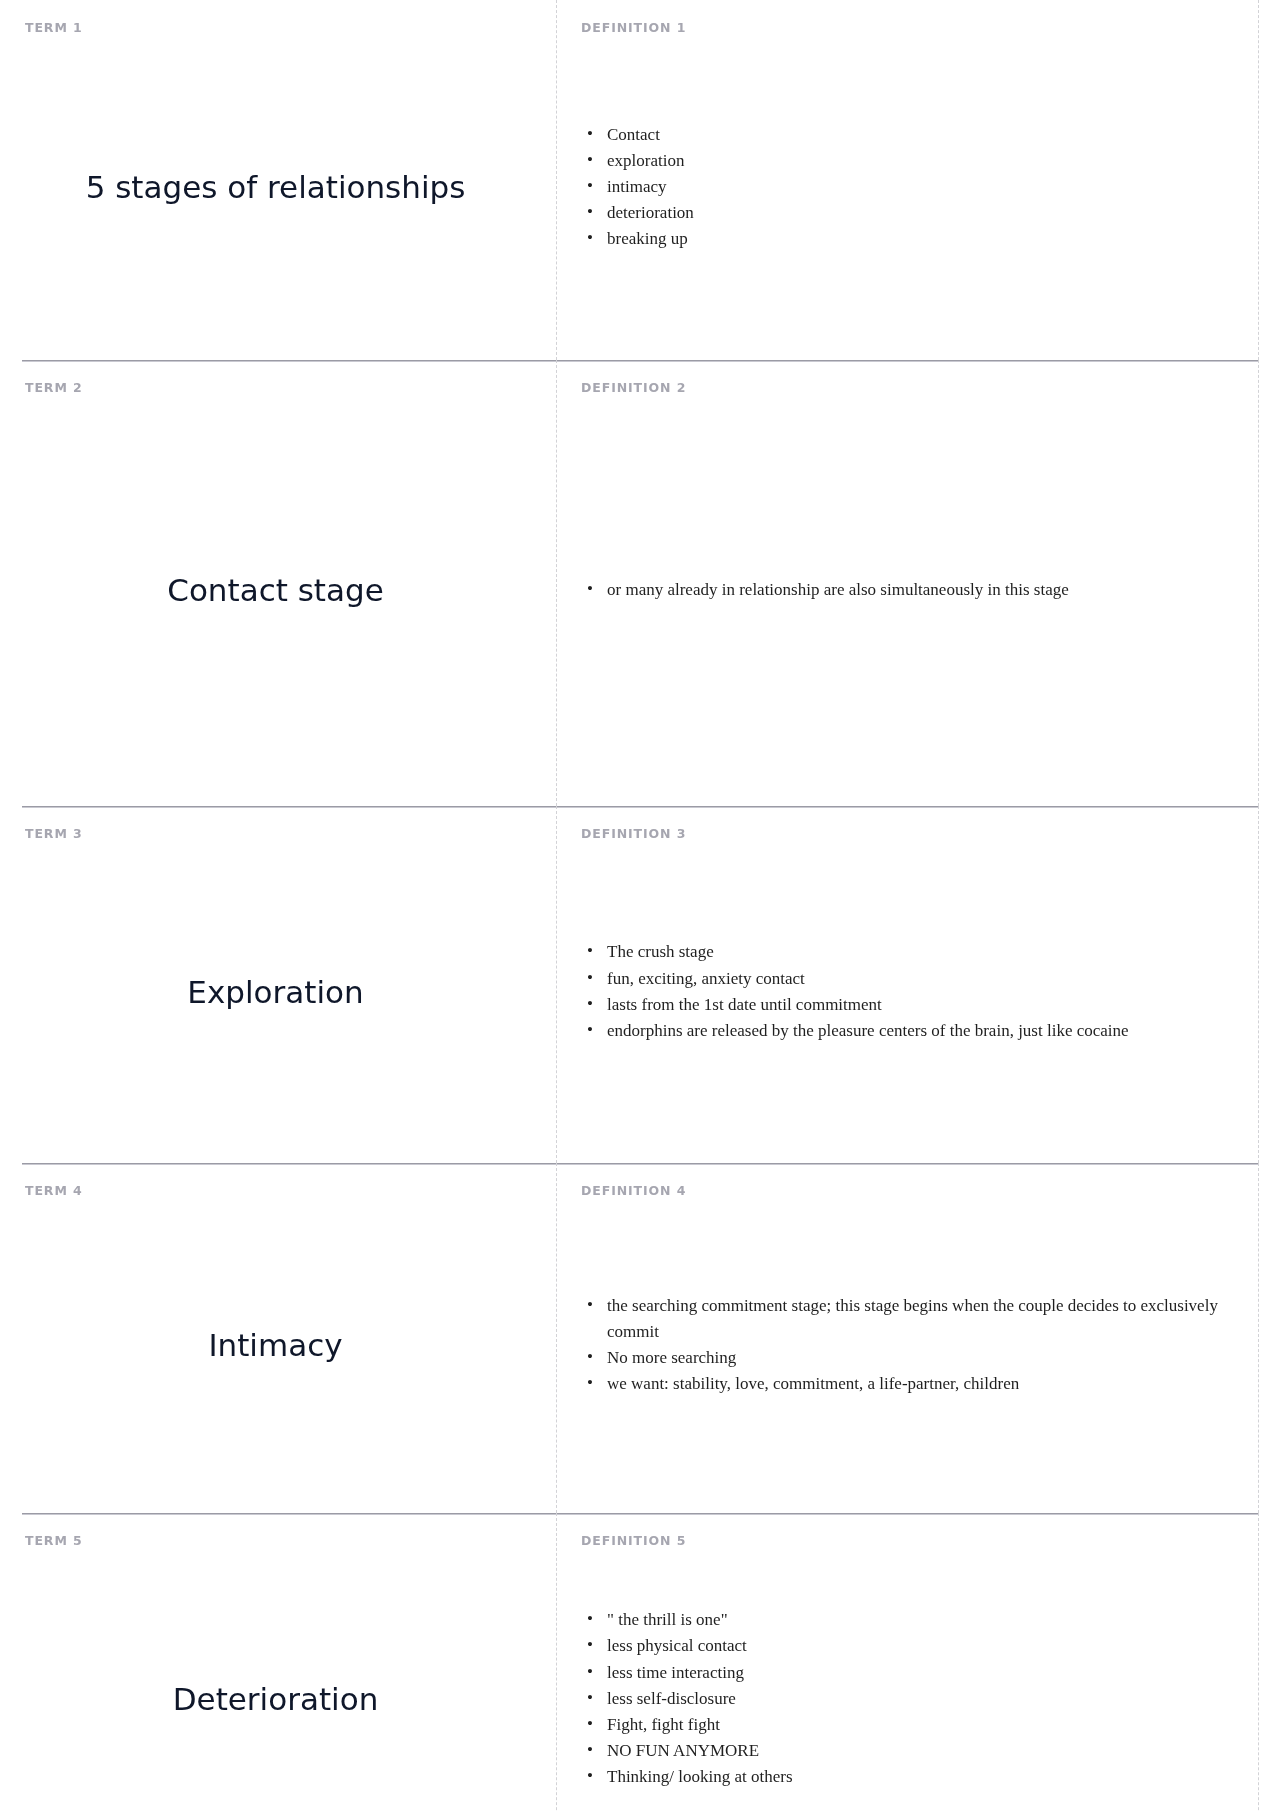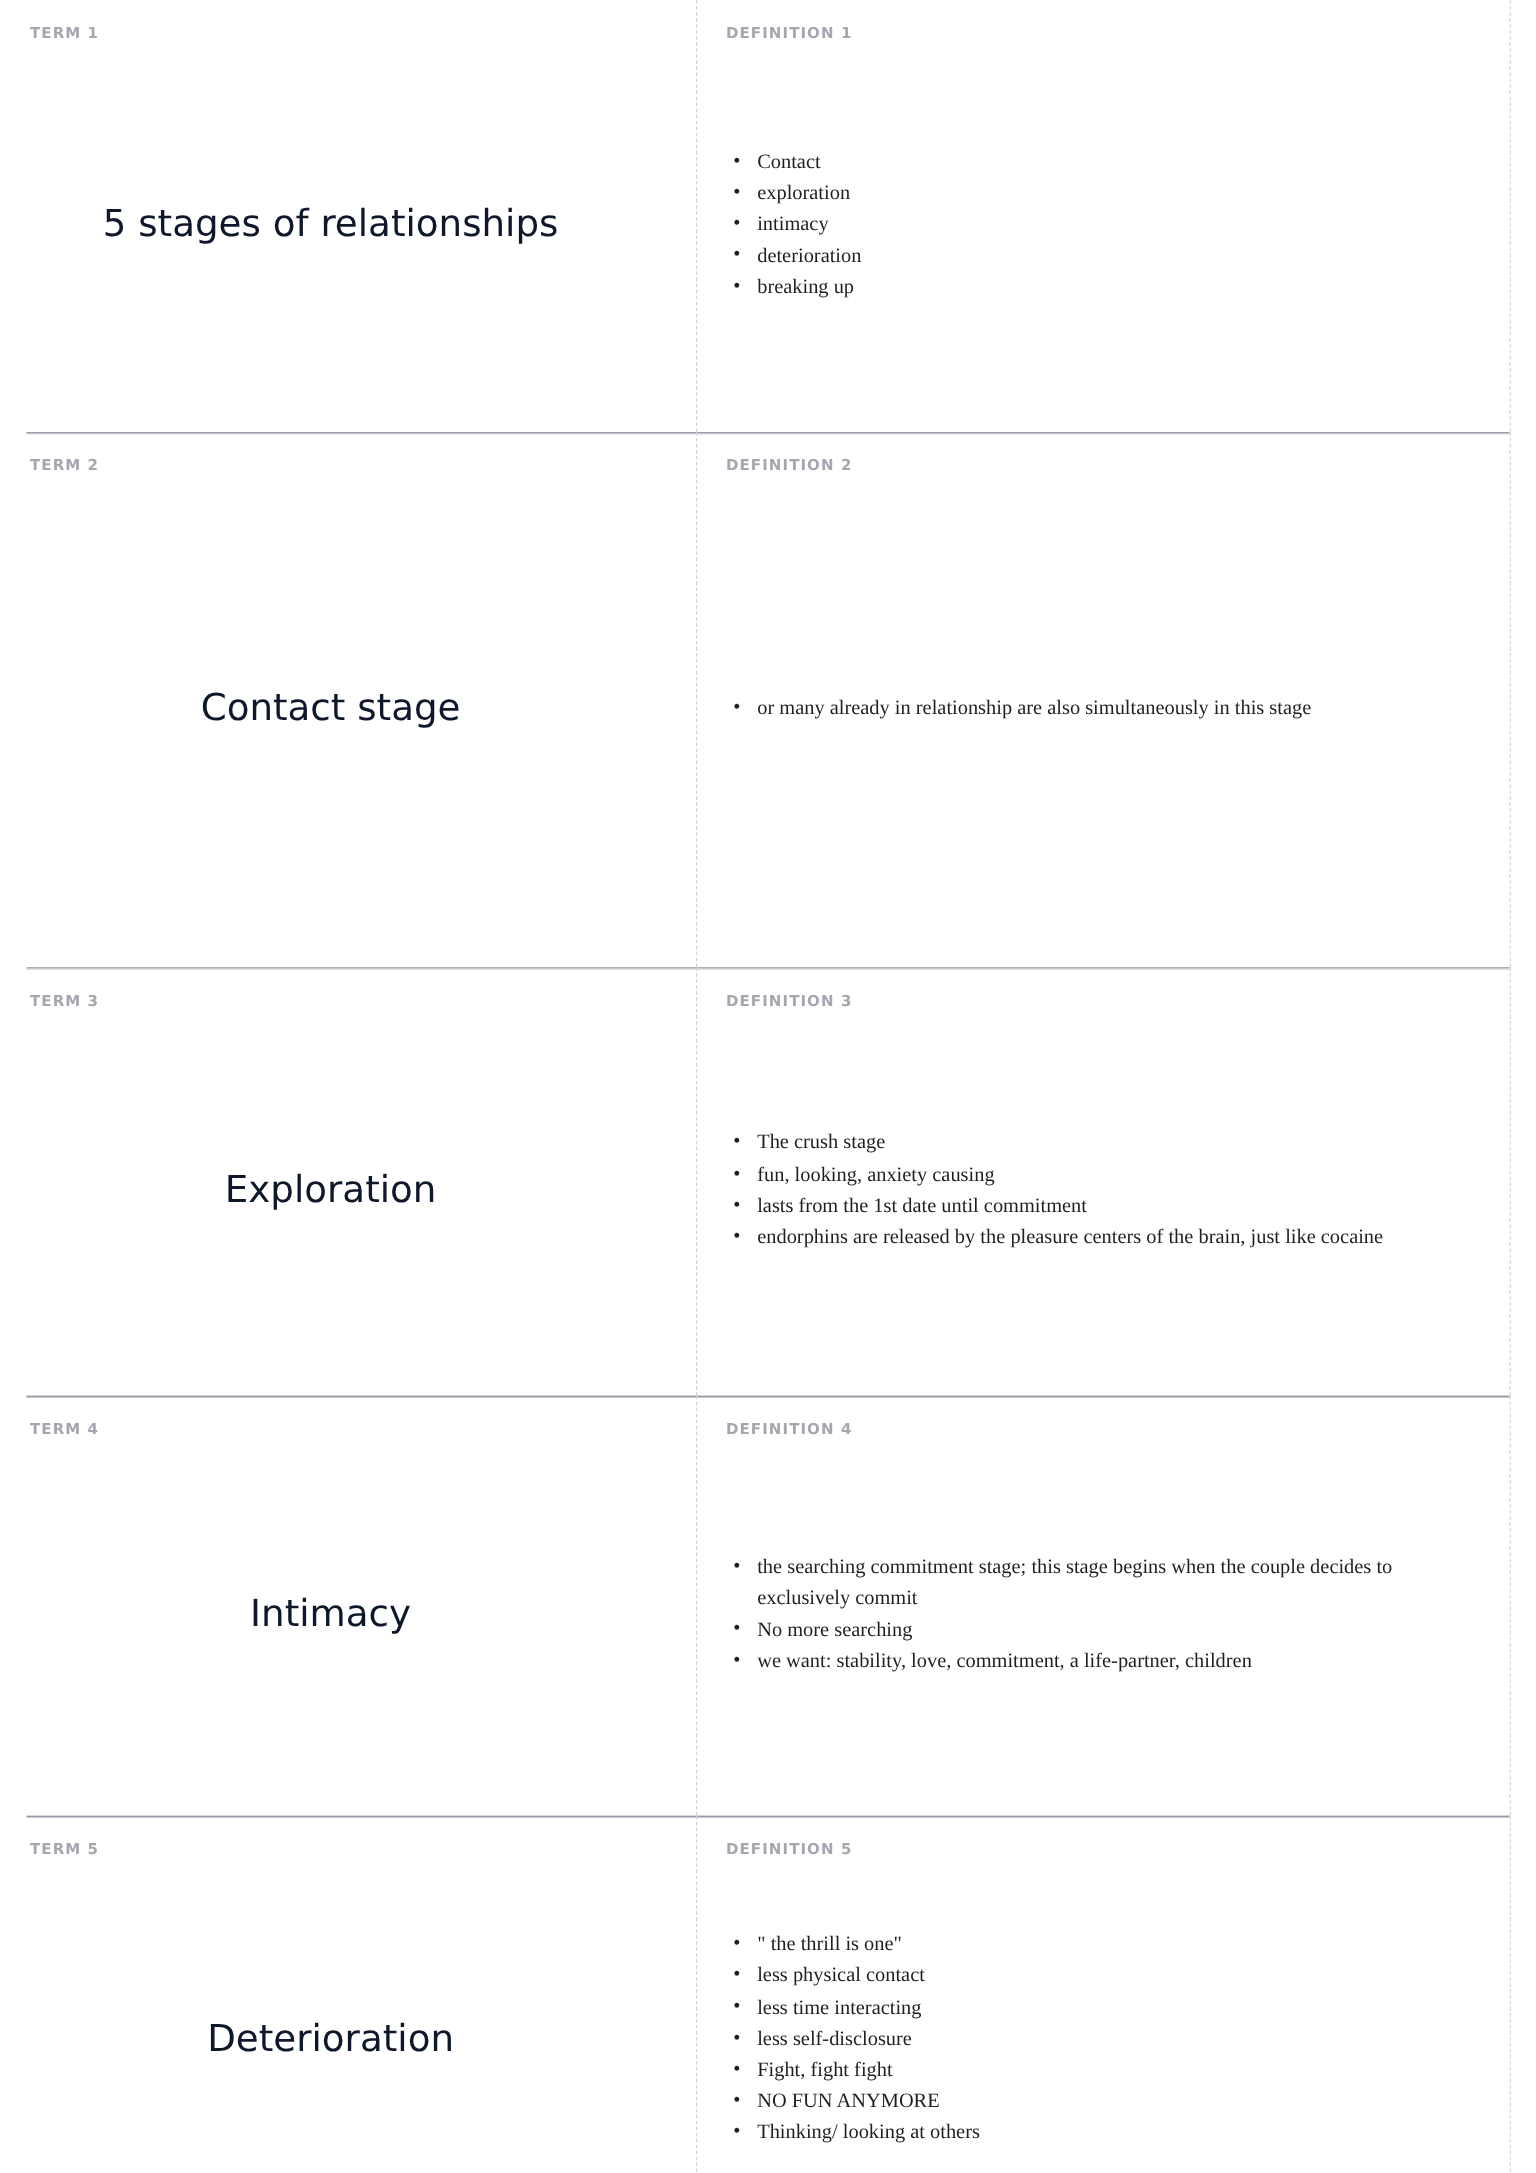--- a/index.html
+++ b/index.html
@@ -18,21 +18,20 @@
   .sheet {
     width: 1280px;
     position: relative;
   }
   .card-row {
     position: relative;
     box-sizing: border-box;
     display: flex;
     flex-direction: row;
     align-items: stretch;
-    gap: 24px;
   }
   
   .card-row + .card-row::before,
   .bottom-rule {
     content: "";
     position: absolute;
     left: 22px;
     right: 22px;
     top: 0;
     height: 2px;
@@ -168,21 +167,21 @@
       <div class="col-label">TERM 3</div>
       <div class="term-body">
         <div class="term-text">Exploration</div>
       </div>
     </div>
     <div class="col-def">
       <div class="col-label">DEFINITION 3</div>
       <div class="def-body">
         <ul class="def-list">
             <li>The crush stage</li>
-            <li>fun, looking, anxiety causing</li>
+            <li>fun, exciting, anxiety contact</li>
             <li>lasts from the 1st date until commitment</li>
             <li>endorphins are released by the pleasure centers of the brain, just like cocaine</li>
           </ul>
       </div>
     </div>
   </div>
 
   <div class="card-row" style="height:350px;">
     <div class="col-term">
       <div class="col-label">TERM 4</div>

